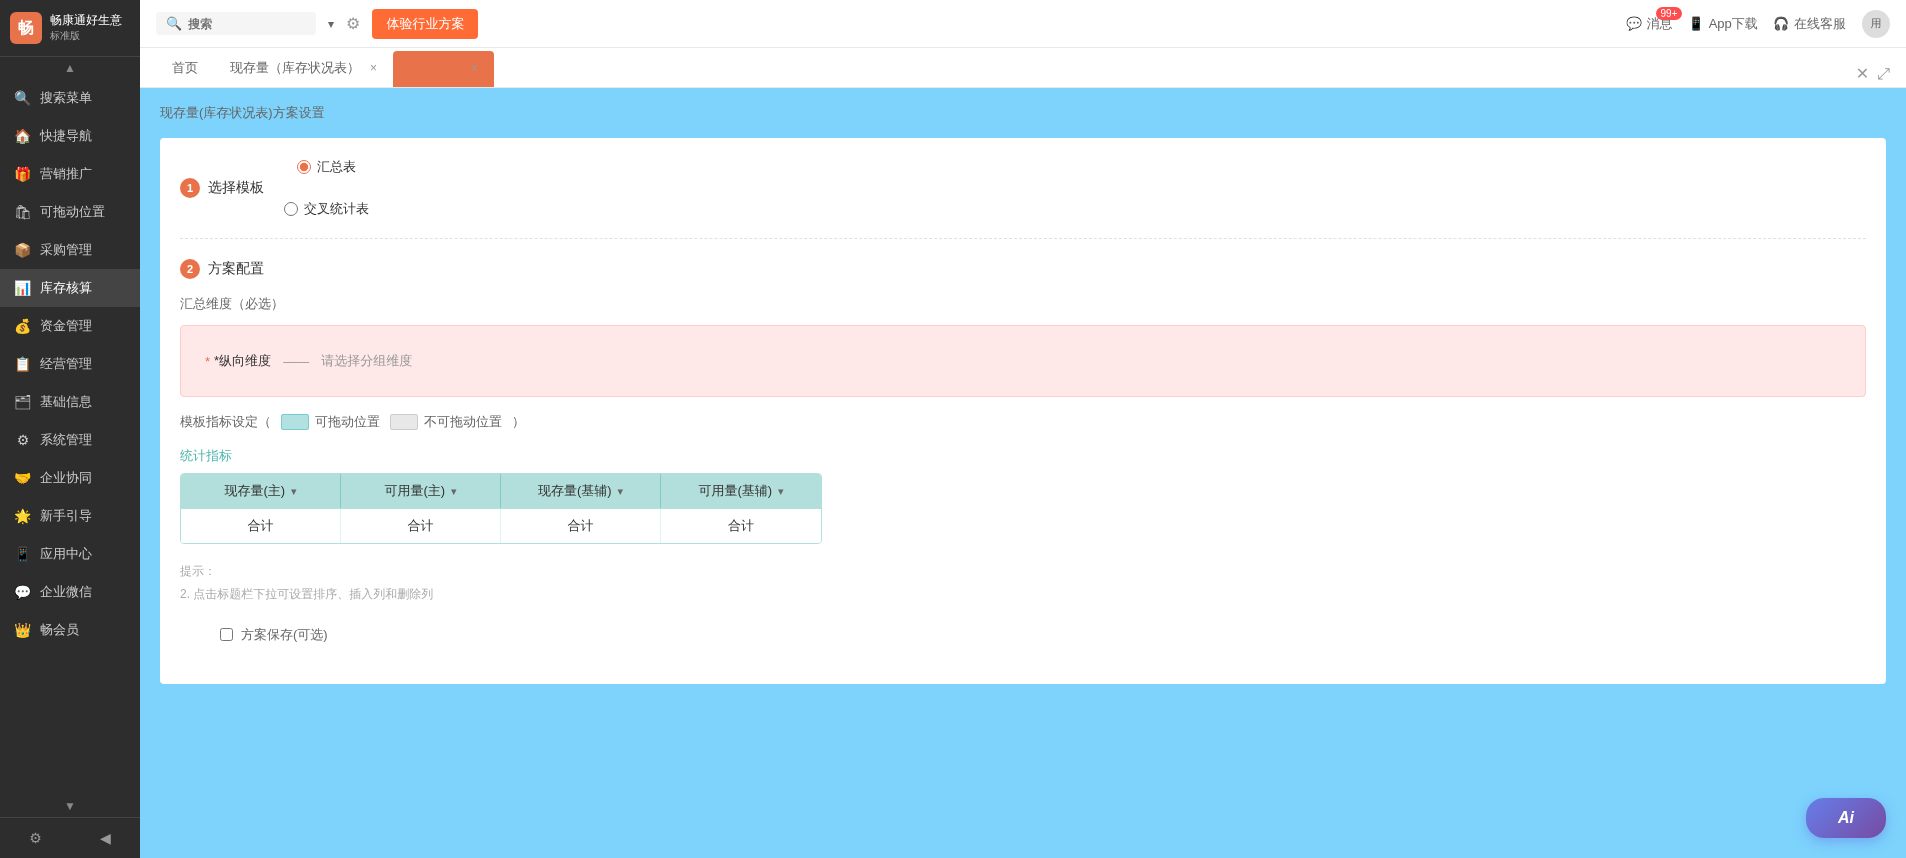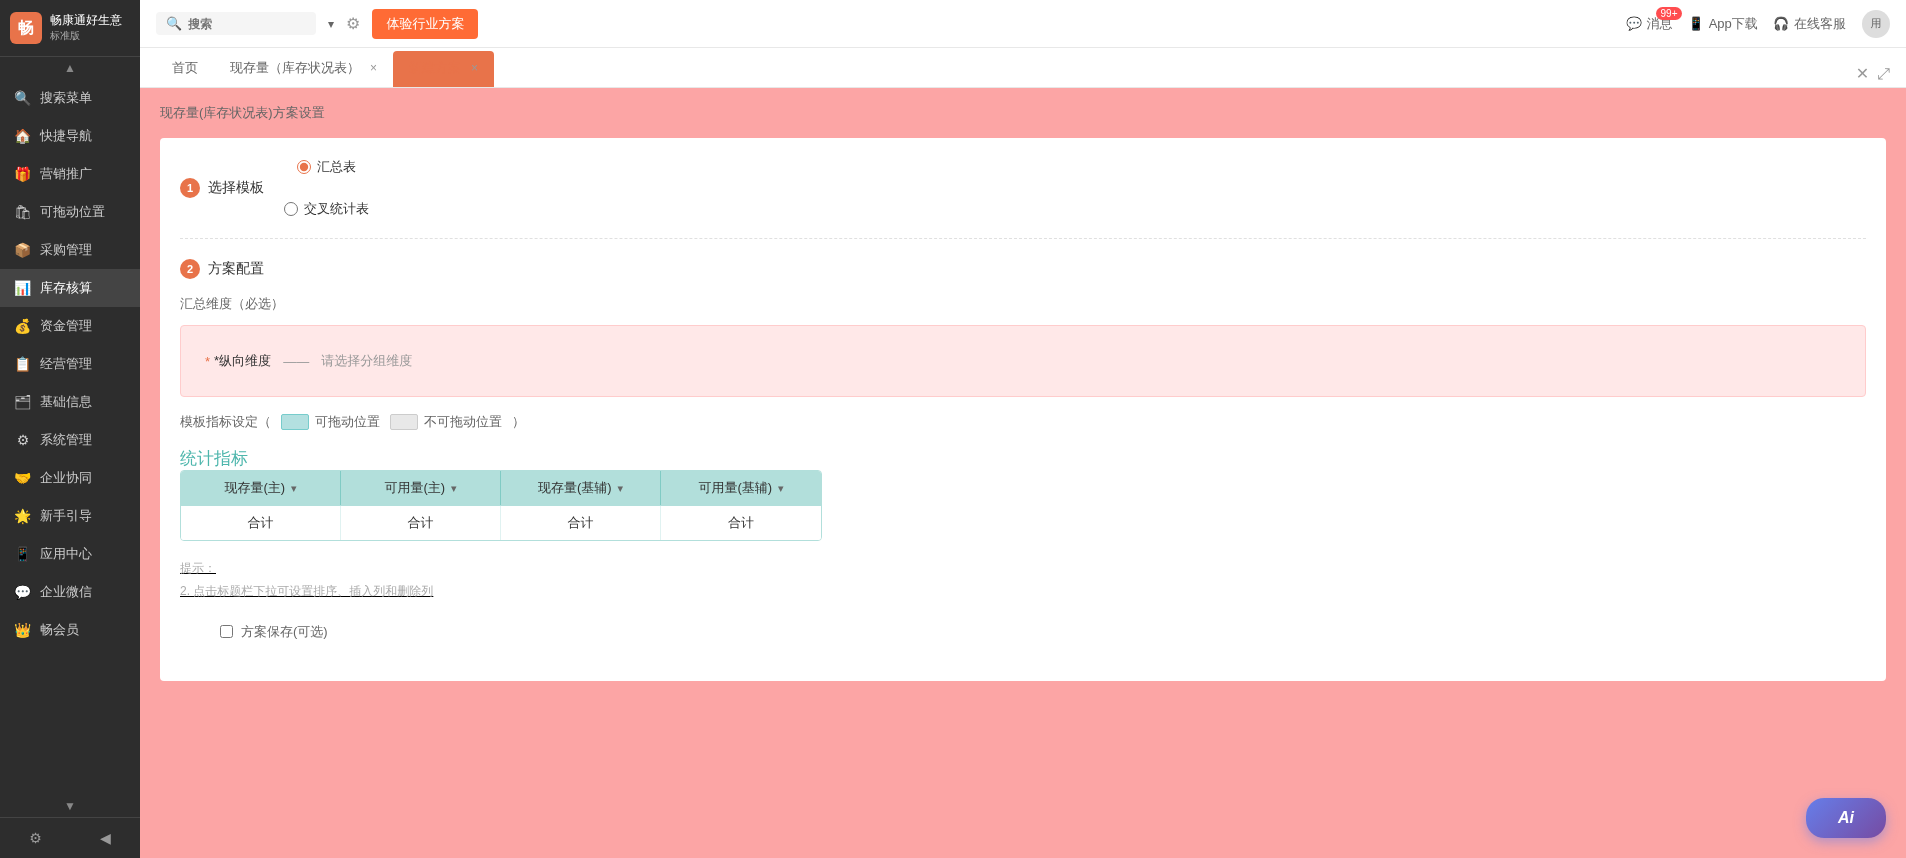--- a/index.html
+++ b/index.html
@@ -241,21 +241,21 @@
       color: #999;
       cursor: pointer;
       font-size: 16px;
     }
 
     
     .content {
       flex: 1;
       overflow-y: auto;
       padding: 16px 20px;
-      background: #fca5a5;
+      background: #7dd3fc;
       position: relative;
     }
 
     .page-title {
       font-size: 13px;
       color: #666;
       margin-bottom: 16px;
     }
 
     .scheme-panel {
@@ -380,22 +380,22 @@
       border: 1px solid #7cc;
     }
     .legend-box.not-draggable {
       background: #e8e8e8;
       border: 1px solid #ccc;
     }
 
     
     .stats-section-label {
       color: #4db6ac;
-      font-size: 17px;
-      margin-bottom: 0;
+      font-size: 13px;
+      margin-bottom: 8px;
       font-weight: 500;
     }
     .stats-table {
       border: 1px solid #b2dfdb;
       border-radius: 4px;
       overflow: hidden;
       display: inline-block;
       width: auto;
     }
     .stats-table-header {
@@ -431,21 +431,20 @@
       font-size: 13px;
       color: #333;
       border-right: 1px solid #e0f2f1;
     }
     .stats-col-cell:last-child { border-right: none; }
 
     
     .tips-section {
       margin-top: 16px;
       margin-bottom: 20px;
-      text-decoration: underline;
     }
     .tip-title {
       font-size: 12px;
       color: #aaa;
       margin-bottom: 4px;
     }
     .tip-item {
       font-size: 12px;
       color: #aaa;
       line-height: 1.8;

